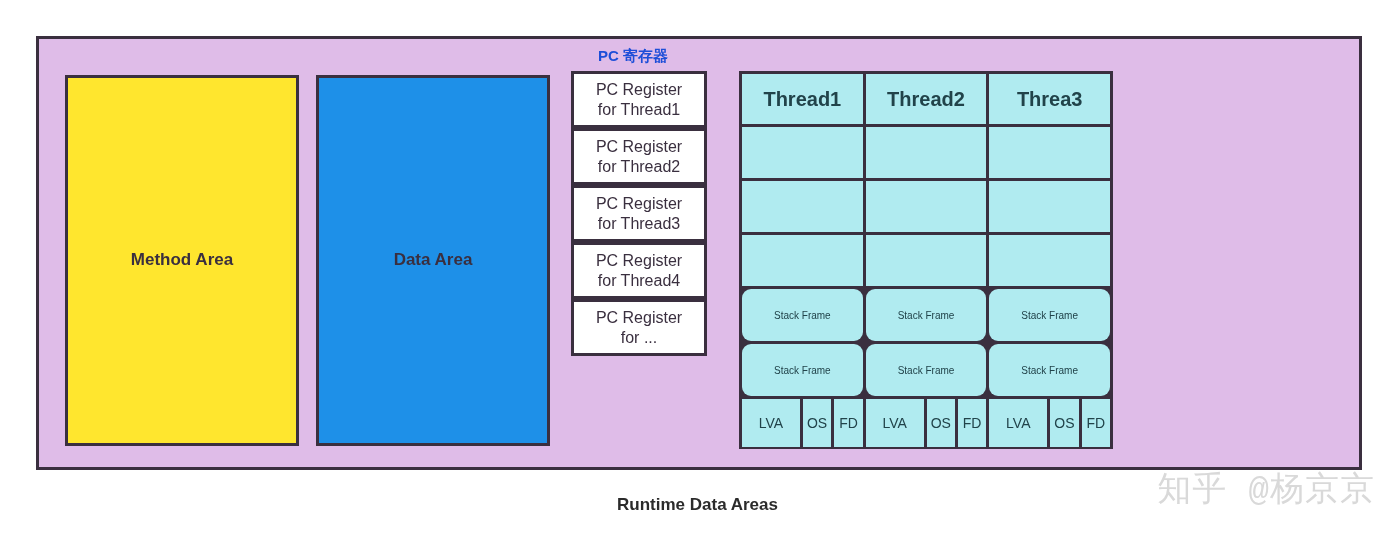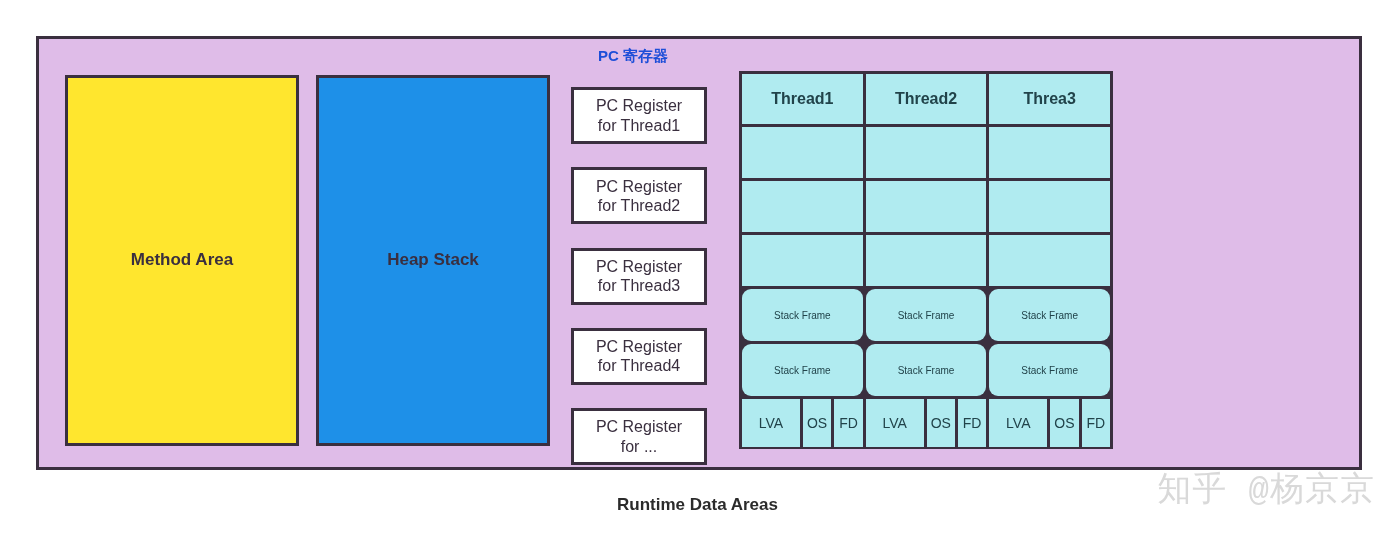--- a/index.html
+++ b/index.html
@@ -59,25 +59,25 @@
     color:#1d4ed8;
     text-align:center;
     white-space:nowrap;
   }
   #pc-section-label{ left:524px; top:8px; width:140px; }
   #stack-section-label{ left:694px; top:6px; width:372px; font-size:17px;}
 
   
   #pc-column{
     position:absolute;
-    left:532px; top:48px;
+    left:532px; top:32px;
     width:136px; height:378px;
     display:flex;
     flex-direction:column;
-    justify-content:space-between;
+    justify-content:flex-start;
   }
   .pc-box{
     background:#FFFFFF;
     border:3px solid #3A2F3F;
     box-sizing:border-box;
     height:57px;
     display:flex;
     align-items:center;
     justify-content:center;
     text-align:center;
@@ -115,21 +115,21 @@
     background:#B0EBF0;
     display:flex;
     align-items:center;
     justify-content:center;
     font-size:15px;
     color:#21434A;
     overflow:hidden;
   }
   .thread-col.header-cell{
     font-weight:bold;
-    font-size:16px;
+    font-size:20px;
     color:#21434A;
   }
   .thread-col.frame-cell{font-size:10px;border-radius:9px;}
 
   
   .slot-group{
     flex:1 1 0;
     display:flex;
     gap:3px;
     background:#3A2F3F;
@@ -178,21 +178,21 @@
 </head>
 <body>
 
 <div id="runtime-container">
 
   <div class="mem-block" id="method-area">
     <span>Method Area</span>
   </div>
 
   <div class="mem-block" id="heap-area">
-    <span>Heap Stack</span>
+    <span>Data Area</span>
   </div>
 
   <div class="section-label" id="pc-section-label">PC 寄存器</div>
 
   <div id="pc-column">
     <div class="pc-box">PC Register
 for Thread1</div>
     <div class="pc-box">PC Register
 for Thread2</div>
     <div class="pc-box">PC Register

